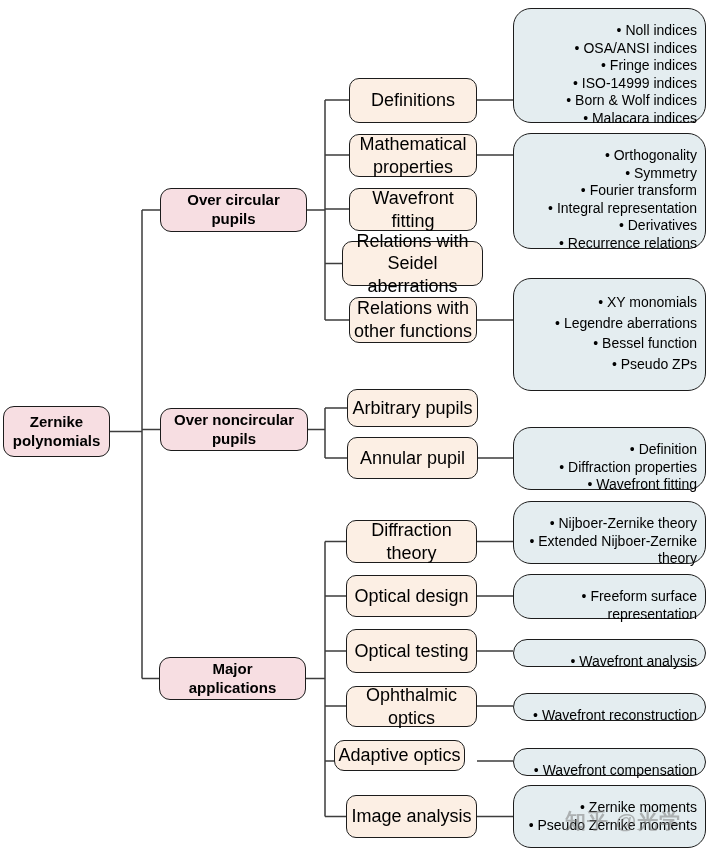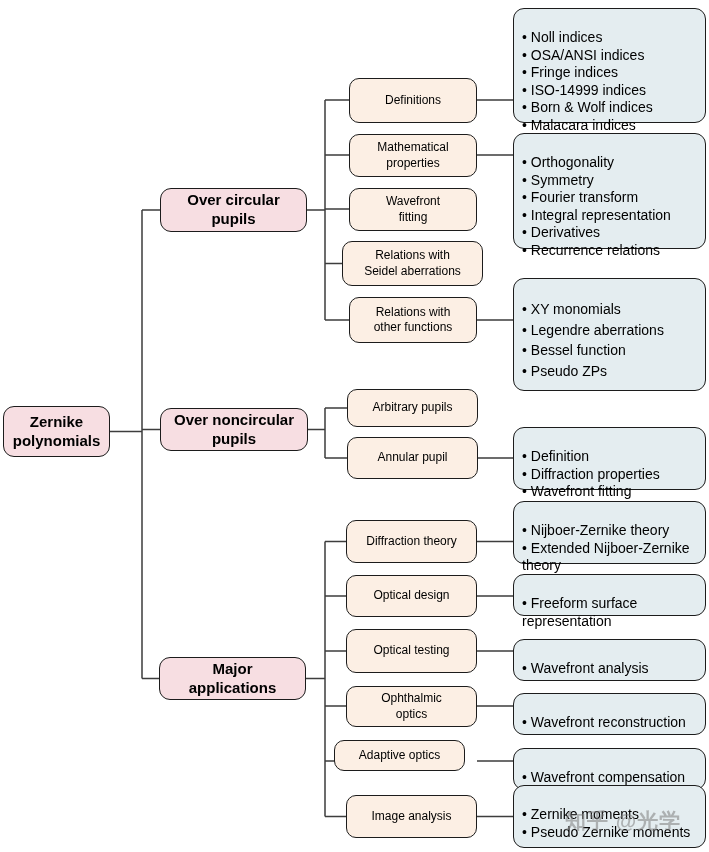--- a/index.html
+++ b/index.html
@@ -5,27 +5,27 @@
   html,body{margin:0;padding:0;background:#ffffff;}
   .canvas{
     position:relative;width:709px;height:852px;background:#ffffff;
     font-family:"Liberation Sans",sans-serif;color:#000;overflow:hidden;
   }
   .wires{position:absolute;left:0;top:0;pointer-events:none;}
   .node{
     position:absolute;box-sizing:border-box;border:1.7px solid #1c1c1c;
     display:flex;align-items:center;justify-content:center;text-align:center;
     white-space:pre-line;background:#fcefe4;border-radius:10px;
-    font-size:12px;line-height:1.26;
+    font-size:18px;line-height:1.26;
   }
   .pink{background:#f7dee2;font-weight:bold;font-size:15px;border-radius:11px;}
   .blue{
     position:absolute;box-sizing:border-box;border:1.7px solid #1c1c1c;
-    background:#e4edf0;border-radius:11px;text-align:left;
-    padding:20px 8px;font-size:14px;line-height:17.5px;
+    background:#e4edf0;border-radius:18px;text-align:right;
+    padding:13px 8px;font-size:14px;line-height:17.5px;
   }
   .blue.lh21{line-height:20.5px;}
   .li{white-space:normal;}
   .watermark{
     position:absolute;left:565px;top:807px;font-size:21px;font-weight:bold;
     letter-spacing:1px;color:rgba(125,125,125,0.55);z-index:5;
   }
 </style>
 </head>
 <body>
@@ -122,21 +122,21 @@
     </div>
   <div class="blue" style="left:513px;top:427px;width:193px;height:63px">
       <div class="li">• Definition</div>
       <div class="li">• Diffraction properties</div>
       <div class="li">• Wavefront fitting</div>
     </div>
   <div class="blue" style="left:513px;top:501px;width:193px;height:63px">
       <div class="li">• Nijboer-Zernike theory</div>
       <div class="li">• Extended Nijboer-Zernike theory</div>
     </div>
-  <div class="blue" style="left:513px;top:574px;width:193px;height:31px">
+  <div class="blue" style="left:513px;top:574px;width:193px;height:45px">
       <div class="li">• Freeform surface representation</div>
     </div>
   <div class="blue" style="left:513px;top:639px;width:193px;height:26px">
       <div class="li">• Wavefront analysis</div>
     </div>
   <div class="blue" style="left:513px;top:693px;width:193px;height:27px">
       <div class="li">• Wavefront reconstruction</div>
     </div>
   <div class="blue" style="left:513px;top:748px;width:193px;height:28px">
       <div class="li">• Wavefront compensation</div>

